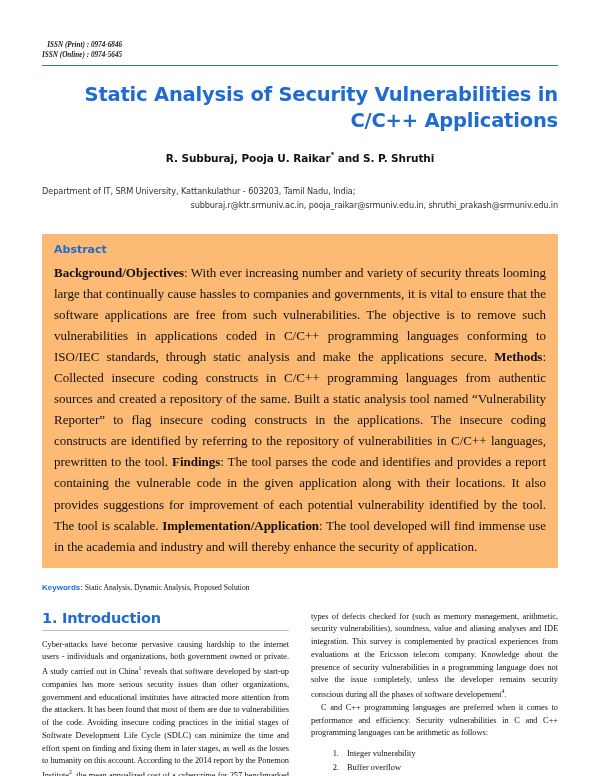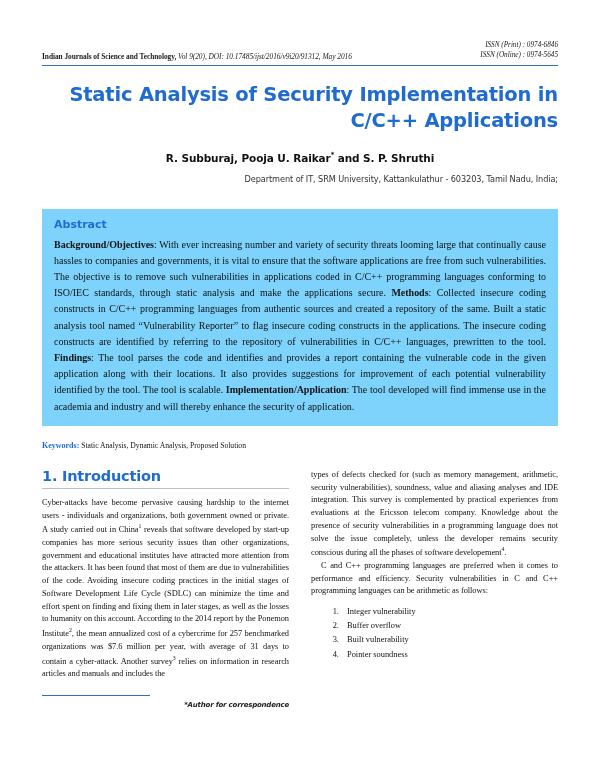--- a/index.html
+++ b/index.html
@@ -41,20 +41,21 @@
   }
   .journal-meta {
     font-style: italic;
   }
   .issn-block {
     text-align: right;
     font-style: italic;
     font-size: 7.2px;
     line-height: 1.45;
     white-space: nowrap;
+    font-weight: bold;
   }
   .rule-blue {
     height: 1.6px;
     background: #2f6fc4;
     margin-top: 2px;
   }
 
   
   .title {
     margin-top: 16px;
@@ -75,70 +76,69 @@
     font-size: 10.5px;
     font-weight: bold;
     color: #111;
     letter-spacing: -0.1px;
   }
   .authors sup {
     font-size: 7px;
     vertical-align: super;
   }
   .affiliation {
-    margin-top: 10px;
-    text-align: right;
+    margin-top: 22px;
     font-family: "DejaVu Sans", sans-serif;
     font-size: 8.2px;
     line-height: 1.62;
     color: #333;
     letter-spacing: -0.1px;
   }
   .emails {
     text-align: right;
     font-family: "DejaVu Sans", sans-serif;
     font-size: 8.2px;
     line-height: 1.62;
     color: #333;
     letter-spacing: -0.15px;
   }
 
   
   .abstract-box {
     margin-top: 22px;
-    background: #7dd3fc;
+    background: #fdba74;
     padding: 9px 12px 11px 12px;
   }
   .abstract-heading {
     color: #1f6bd0;
     font-family: "DejaVu Sans", sans-serif;
     font-weight: bold;
     font-size: 11px;
     margin-bottom: 6px;
   }
   .abstract-body {
-    font-size: 10px;
+    font-size: 13px;
     line-height: 1.62;
     text-align: justify;
     color: #111;
     letter-spacing: -0.02px;
   }
   .abstract-body b {
     font-weight: bold;
   }
 
   .keywords {
     margin-top: 14px;
     font-size: 7.6px;
     line-height: 1.5;
     color: #111;
   }
   .keywords-label {
     color: #1f6bd0;
-    font-family: Liberation Serif, serif;
+    font-family: Liberation Sans, sans-serif;
     font-weight: bold;
     font-size: 8px;
   }
 
   
   .columns {
     margin-top: 16px;
     display: flex;
     gap: 22px;
   }
@@ -209,37 +209,34 @@
     margin-top: 14px;
     text-align: right;
   }
 </style>
 </head>
 <body>
 
 <div class="page">
 
   <div class="masthead">
-    <div class="journal-line">
-      <span class="journal-name">Indian Journals of Science and Technology,</span>
-      <span class="journal-meta">Vol 9(20), DOI: 10.17485/ijst/2016/v9i20/91312, May 2016</span>
-    </div>
     <div class="issn-block">
       <div>ISSN (Print) : 0974-6846</div>
       <div>ISSN (Online) : 0974-5645</div>
     </div>
   </div>
   <div class="rule-blue"></div>
 
-  <div class="title">Static Analysis of Security Implementation in C/C++ Applications</div>
+  <div class="title">Static Analysis of Security Vulnerabilities in C/C++ Applications</div>
 
   <div class="authors">
     <span>R. Subburaj, Pooja U. Raikar</span><sup>*</sup><span> and S. P. Shruthi</span>
   </div>
   <div class="affiliation">Department of IT, SRM University, Kattankulathur - 603203, Tamil Nadu, India;</div>
+  <div class="emails">subburaj.r@ktr.srmuniv.ac.in, pooja_raikar@srmuniv.edu.in, shruthi_prakash@srmuniv.edu.in</div>
 
   <div class="abstract-box">
     <div class="abstract-heading">Abstract</div>
     <div class="abstract-body"><b>Background/Objectives</b><span>: With ever increasing number and variety of security threats looming large that continually cause hassles to companies and governments, it is vital to ensure that the software applications are free from such vulnerabilities. The objective is to remove such vulnerabilities in applications coded in C/C++ programming languages conforming to ISO/IEC standards, through static analysis and make the applications secure. </span><b>Methods</b><span>: Collected insecure coding constructs in C/C++ programming languages from authentic sources and created a repository of the same. Built a static analysis tool named “Vulnerability Reporter” to flag insecure coding constructs in the applications. The insecure coding constructs are identified by referring to the repository of vulnerabilities in C/C++ languages, prewritten to the tool. </span><b>Findings</b><span>: The tool parses the code and identifies and provides a report containing the vulnerable code in the given application along with their locations. It also provides suggestions for improvement of each potential vulnerability identified by the tool. The tool is scalable. </span><b>Implementation/Application</b><span>: The tool developed will find immense use in the academia and industry and will thereby enhance the security of application.</span></div>
   </div>
 
   <div class="keywords">
     <span class="keywords-label">Keywords:</span><span> Static Analysis, Dynamic Analysis, Proposed Solution</span>
   </div>
 

